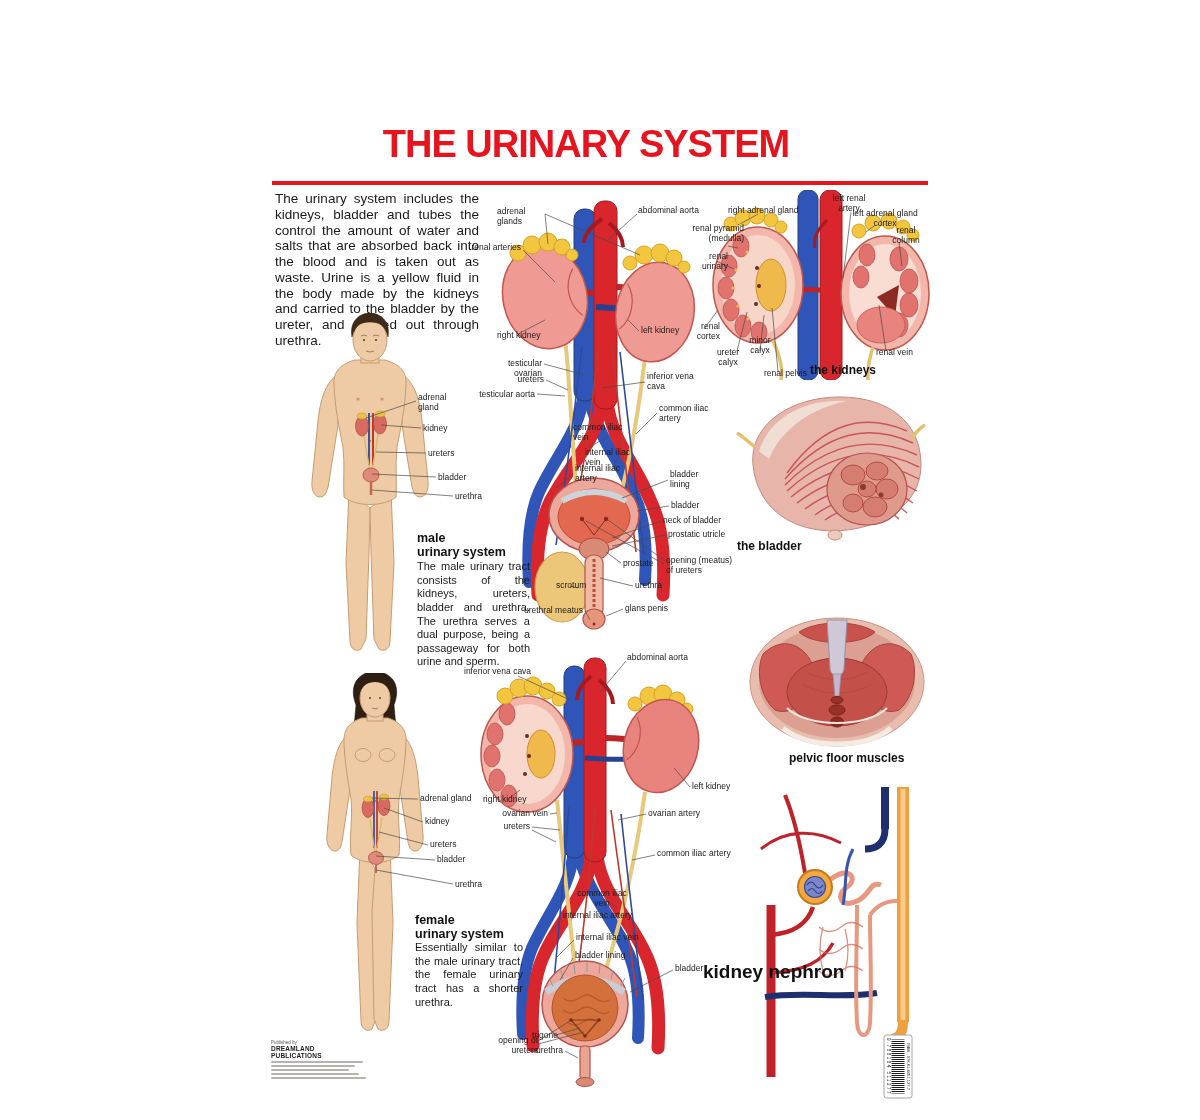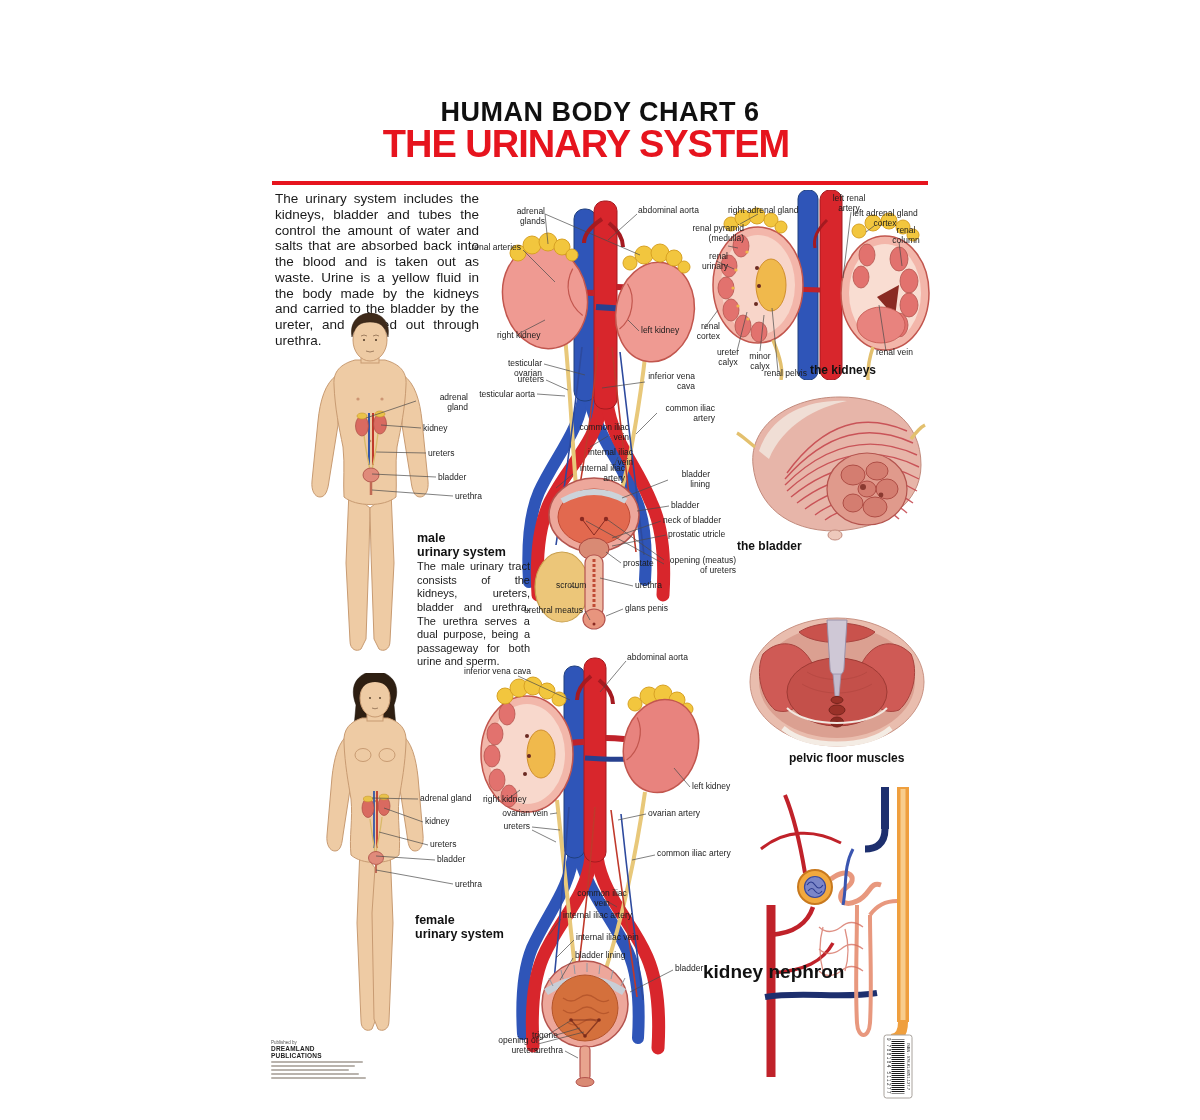--- a/index.html
+++ b/index.html
@@ -1,19 +1,19 @@
 <!DOCTYPE html>
 <html><head>
 <meta charset="utf-8">
 <style>
   html,body{margin:0;padding:0;background:#fff;}
   #poster{position:relative;width:1200px;height:1120px;background:#ffffff;
     font-family:"Liberation Sans",sans-serif;overflow:hidden;}
   .abs{position:absolute;}
-  .lbl{position:absolute;font-size:8.5px;line-height:1.15;color:#1c1c1c;text-align:right;}
+  .lbl{position:absolute;font-size:8.5px;line-height:1.15;color:#1c1c1c;}
   .r{text-align:right;}
   .c{text-align:center;}
   .cap{position:absolute;font-weight:bold;color:#111;font-size:12px;}
   .h2{position:absolute;font-weight:bold;font-size:12.5px;color:#111;line-height:1.15;}
   .body-text{position:absolute;font-size:11px;line-height:1.24;color:#1a1a1a;text-align:justify;}
   #intro{position:absolute;left:275px;top:191px;width:204px;font-size:13.5px;line-height:1.17;
     color:#1a1a1a;text-align:justify;}
   #supertitle{position:absolute;left:270px;top:97px;width:660px;text-align:center;
     font-size:27px;font-weight:bold;color:#101010;letter-spacing:.5px;}
   #main-title{position:absolute;left:256px;top:123px;width:660px;text-align:center;
@@ -29,21 +29,20 @@
   #barcode .isbn{font-size:4px;text-align:center;white-space:nowrap;color:#222;}
   #barcode .bars{height:13px;margin:1px 2px;background:repeating-linear-gradient(90deg,
     #1a1a1a 0px,#1a1a1a 1px,#fff 1px,#fff 2px,#1a1a1a 2px,#1a1a1a 2.6px,#fff 2.6px,#fff 4px);}
   #barcode .digits{font-size:4.5px;text-align:center;letter-spacing:1.5px;white-space:nowrap;color:#222;}
 </style>
 </head>
 <body>
 
 <div id="poster">
 
-  <div id="supertitle">HUMAN BODY CHART 6</div>
   <div id="main-title">THE URINARY SYSTEM</div>
   <div id="title-rule"></div>
 
   <div id="intro">The urinary system includes the kidneys, bladder and tubes the control the amount of water and salts that are absorbed back into the blood and is taken out as waste. Urine is a yellow fluid in the body made by the kidneys and carried to the bladder by the ureter, and passed out through urethra.</div>
 
   <svg class="abs" style="left:270px;top:313px" width="200" height="350" viewBox="0 0 200 350">
     <g fill="#eecba4" stroke="#c89b72" stroke-width="1">
       <path d="M67,62 C55,70 50,88 48,108 L42,168 C41,178 45,184 50,184 C56,184 58,176 59,168 L68,112 Z"></path>
       <path d="M133,62 C145,70 150,88 152,108 L158,168 C159,178 155,184 150,184 C144,184 142,176 141,168 L132,112 Z"></path>
       <path d="M79,178 L76,250 L80,328 C80,337 87,339 91,336 L96,326 L99,240 L100,195 Z"></path>
@@ -494,21 +493,21 @@
   <div class="lbl" style="left:625px;top:604px">glans penis</div>
 
   <div class="lbl c" style="left:826px;top:194px;width:46px">left renal artery</div>
   <div class="lbl" style="left:728px;top:206px">right adrenal gland</div>
   <div class="lbl c" style="left:852px;top:209px;width:66px">left adrenal gland cortex</div>
   <div class="lbl c" style="left:885px;top:226px;width:42px">renal column</div>
   <div class="lbl r" style="left:688px;top:224px;width:56px">renal pyramid (medulla)</div>
   <div class="lbl r" style="left:692px;top:252px;width:36px">renal urinary</div>
   <div class="lbl r" style="left:684px;top:322px;width:36px">renal cortex</div>
   <div class="lbl c" style="left:712px;top:348px;width:32px">ureter calyx</div>
-  <div class="lbl c" style="left:744px;top:352px;width:32px">minor calyx</div>
+  <div class="lbl c" style="left:744px;top:336px;width:32px">minor calyx</div>
   <div class="lbl" style="left:764px;top:369px">renal pelvis</div>
   <div class="lbl" style="left:876px;top:348px">renal vein</div>
   <div class="cap" style="left:810px;top:363px">the kidneys</div>
 
   <div class="cap" style="left:737px;top:539px">the bladder</div>
   <div class="cap" style="left:789px;top:751px">pelvic floor muscles</div>
 
   <div class="h2" style="left:703px;top:961px;font-size:19px">kidney nephron</div>
 
   <div class="lbl" style="left:464px;top:667px">inferior vena cava</div>
@@ -531,20 +530,21 @@
   <div class="lbl" style="left:420px;top:794px">adrenal gland</div>
   <div class="lbl" style="left:425px;top:817px">kidney</div>
   <div class="lbl" style="left:430px;top:840px">ureters</div>
   <div class="lbl" style="left:437px;top:855px">bladder</div>
   <div class="lbl" style="left:455px;top:880px">urethra</div>
 
   <div class="h2" style="left:415px;top:913px">
     <div>female</div>
     <div>urinary system</div>
   </div>
+  <div class="body-text" style="left:415px;top:941px;width:108px">Essentially similar to the male urinary tract, the female urinary tract has a shorter urethra.</div>
 
   <div id="publisher">
     <div class="pub-by">Published by</div>
     <div class="pub-name">DREAMLAND PUBLICATIONS</div>
     <div class="pub-line" style="width:92px"></div>
     <div class="pub-line" style="width:84px"></div>
     <div class="pub-line" style="width:78px"></div>
     <div class="pub-line" style="width:88px"></div>
     <div class="pub-line" style="width:95px"></div>
   </div>

